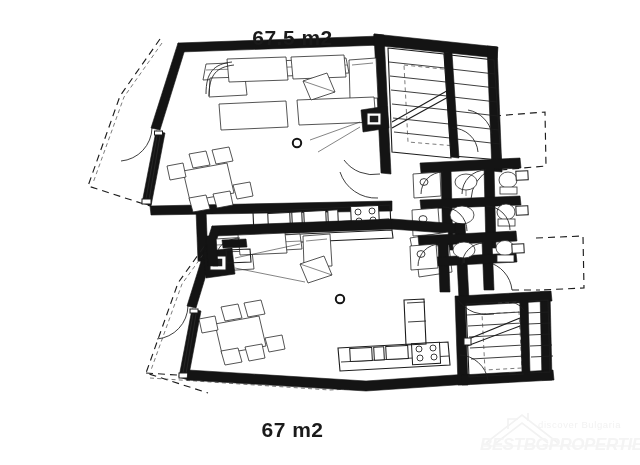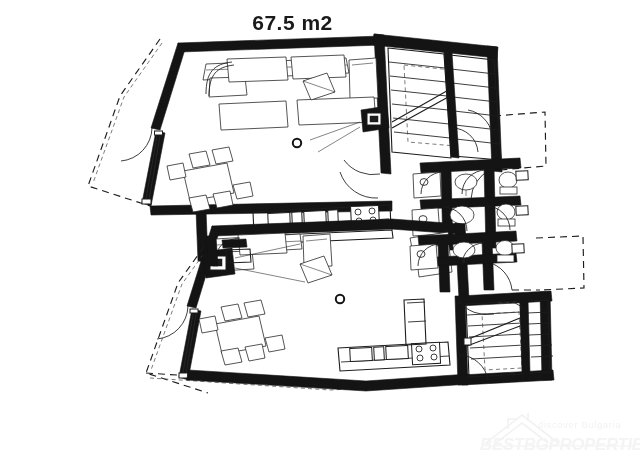--- a/index.html
+++ b/index.html
@@ -23,21 +23,21 @@
   .area-label {
     position: absolute;
     font-family: "Liberation Sans", sans-serif;
     font-size: 21px;
     font-weight: bold;
     color: #1a1a1a;
     letter-spacing: 0.5px;
     white-space: nowrap;
   }
   #label-top {
-    left: 0; top: 11px;
+    left: 0; top: 26px;
     width: 640px;
     text-align: center;
     padding-left: -40px;
   }
   #label-top-inner { display: inline-block; margin-left: -55px; }
   #label-bottom {
     left: 0; top: 418px;
     width: 640px;
     text-align: center;
   }
@@ -401,20 +401,23 @@
         <polygon class="thin" points="226,250 250,249 251,262 227,263"></polygon>
       </g>
     </g>
 
   </svg>
 
   <div class="area-label" id="label-top">
     <span id="label-top-inner">67.5 m2</span>
   </div>
 
+  <div class="area-label" id="label-bottom">
+    <span id="label-bottom-inner">67 m2</span>
+  </div>
 
   <div id="watermark">
     <svg width="160" height="58" viewBox="0 0 160 58">
       <g fill="none" stroke="#f2f2f2" stroke-width="1.6">
         <path d="M8,38 L44,10 L80,38"></path>
         <path d="M18,38 L44,18 L70,38"></path>
         <path d="M30,24 L30,14 L40,14"></path>
         <path d="M50,8 L50,16"></path>
       </g>
       <path d="M6,41 L156,41" stroke="#f2f2f2" stroke-width="1.2" fill="none"></path>

